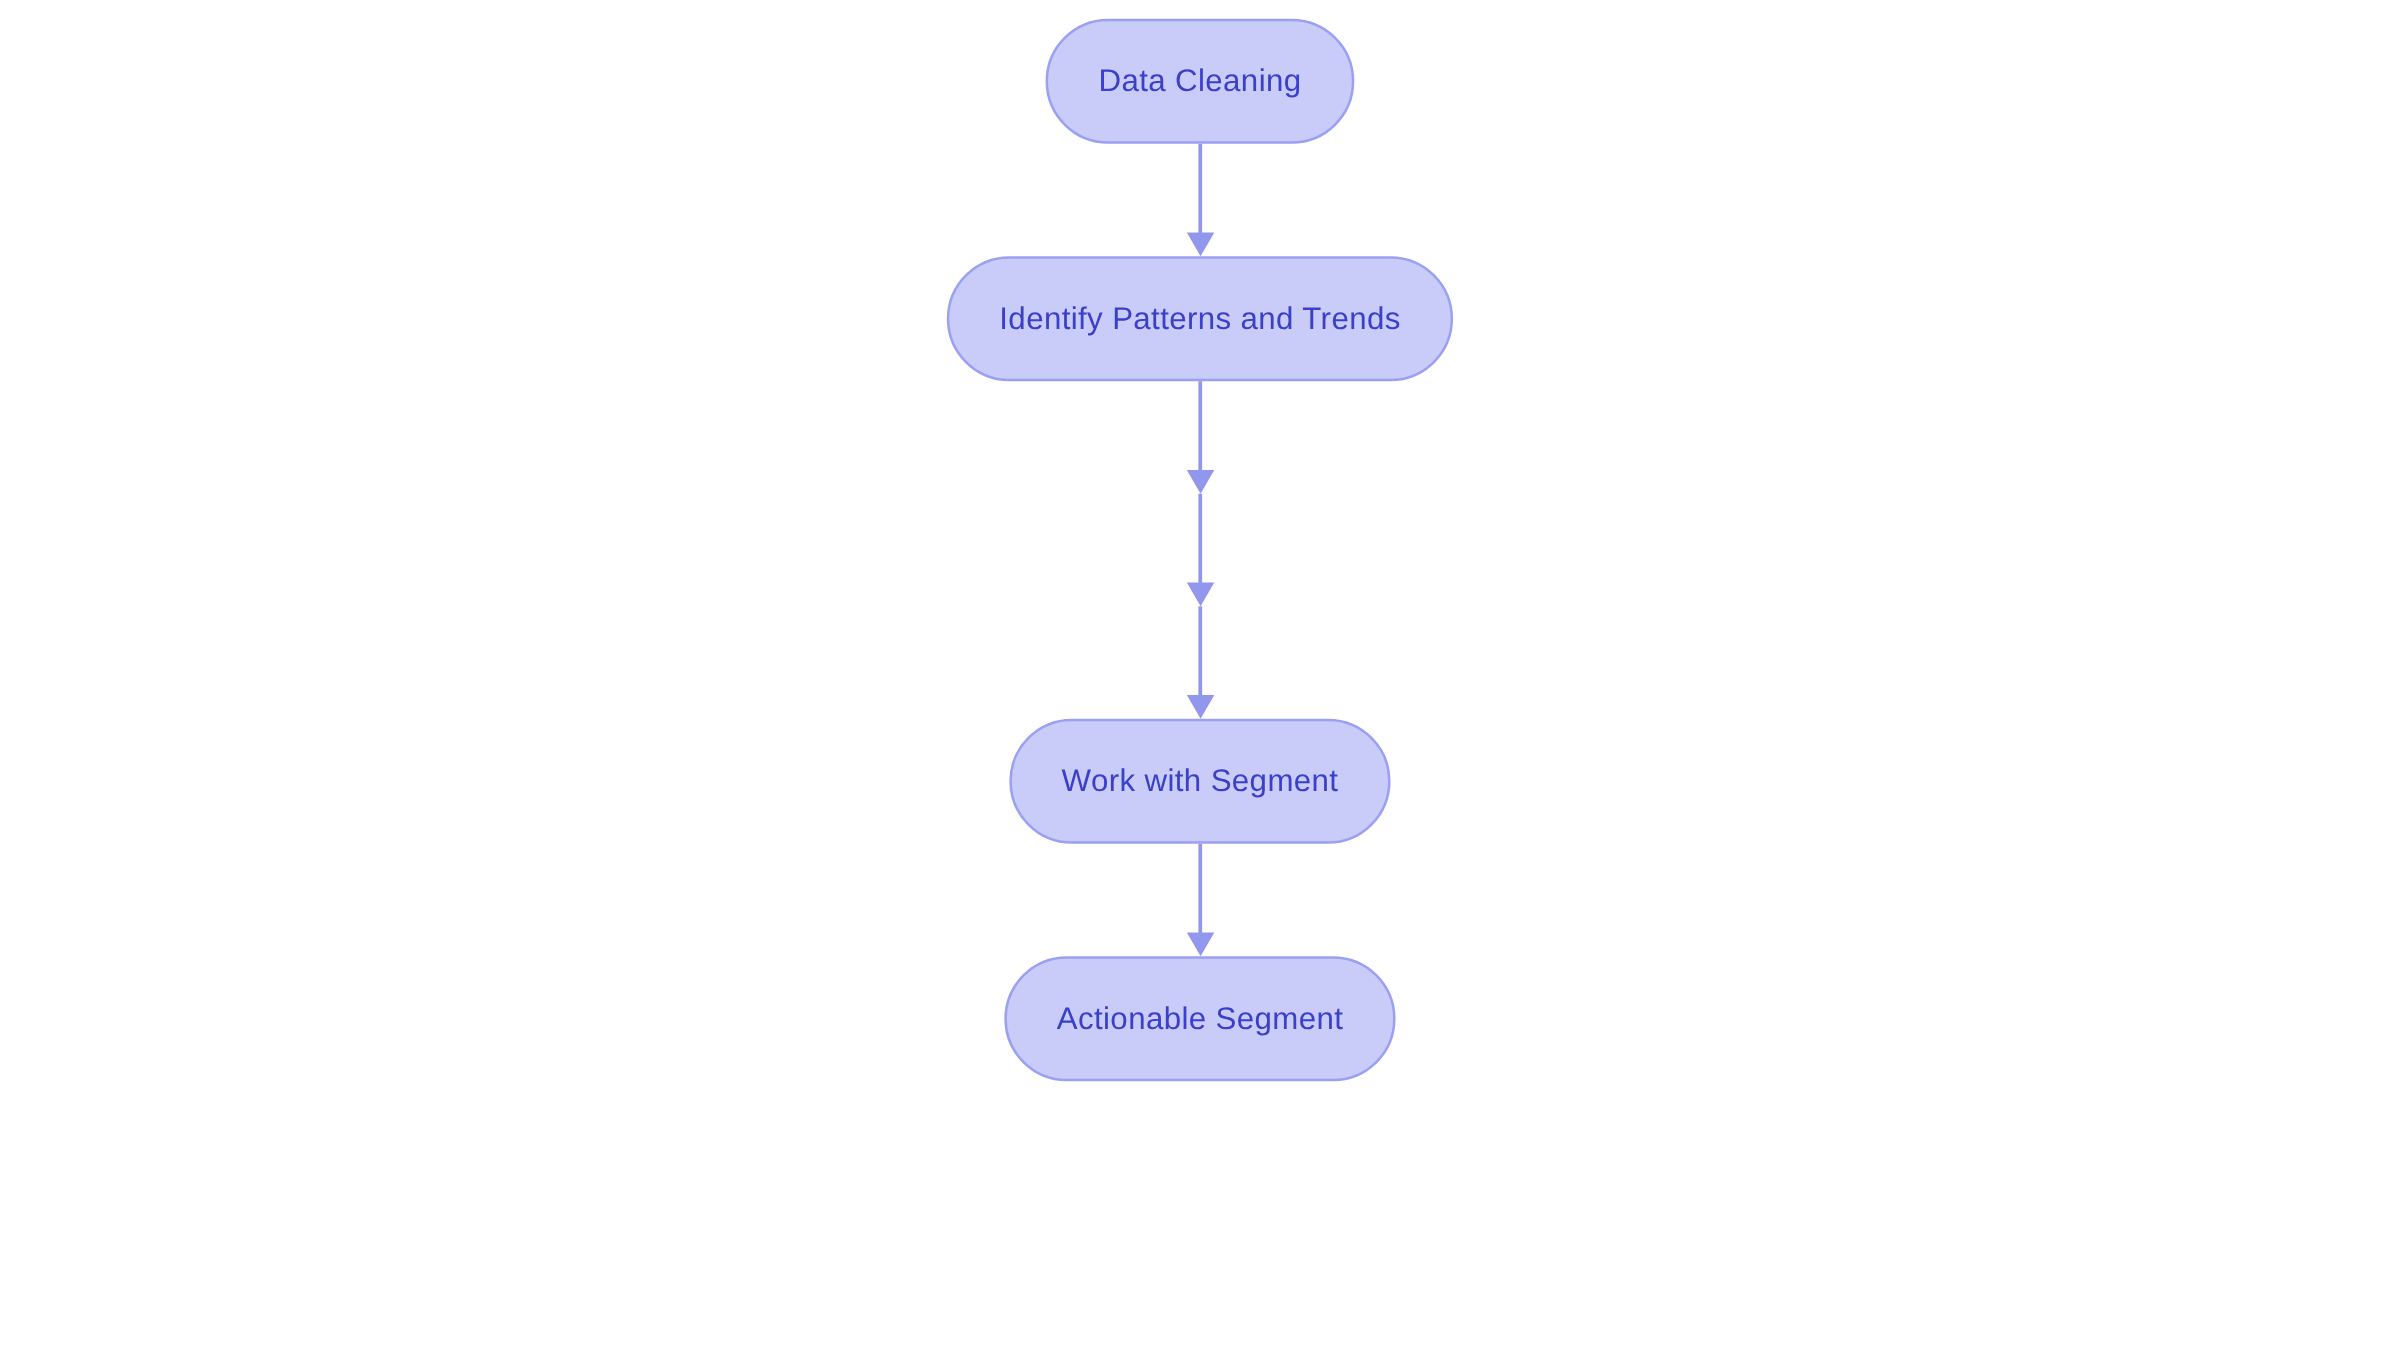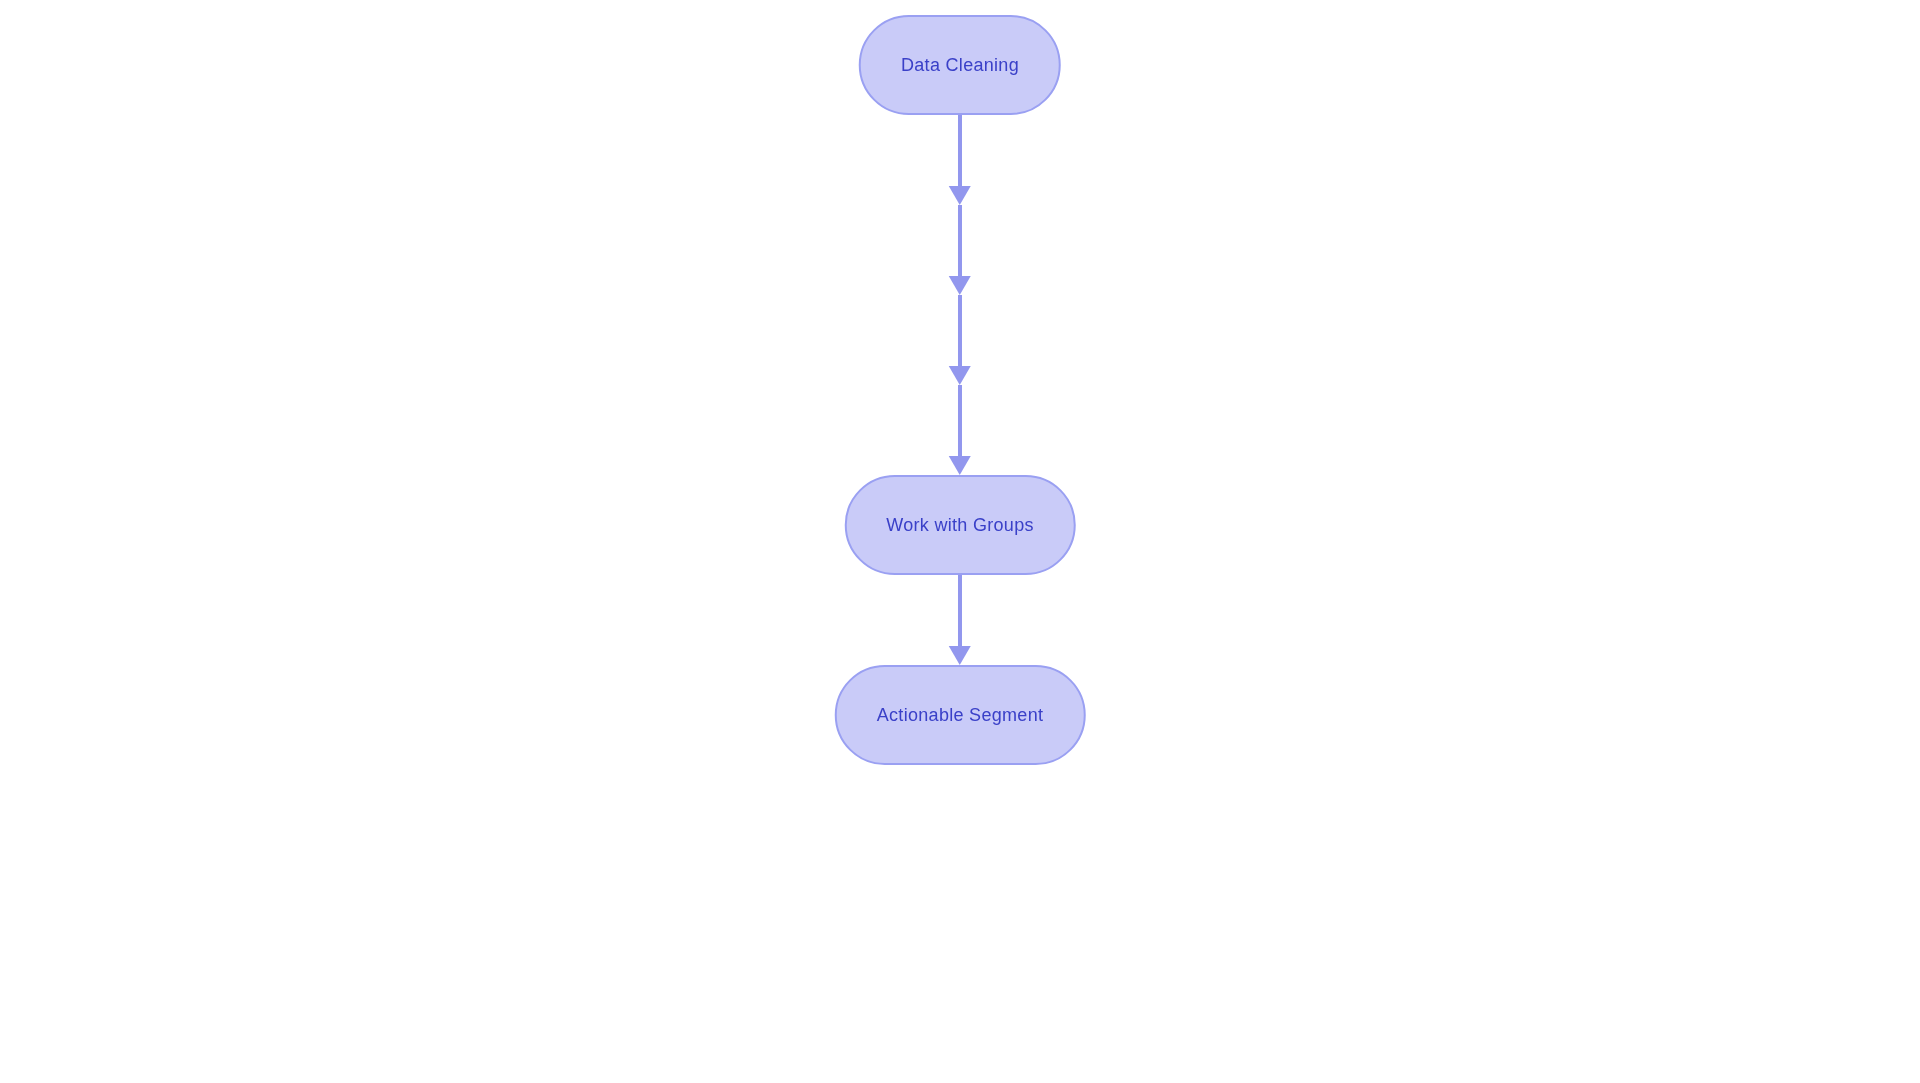--- a/index.html
+++ b/index.html
@@ -28,21 +28,21 @@
     padding: 0 40px;
     border-radius: 50px;
     background: #c9cbf8;
     border: 2px solid #9aa0f2;
     display: flex;
     align-items: center;
     justify-content: center;
     white-space: nowrap;
   }
   .node-label {
-    font-size: 18px;
+    font-size: 25px;
     letter-spacing: 0.3px;
     color: #3a40c8;
   }
   .connector {
     position: relative;
     width: 24px;
     height: 90px;
     flex: 0 0 auto;
   }
   .connector .line {
@@ -74,40 +74,43 @@
 
     <div class="node">
       <span class="node-label">Data Cleaning</span>
     </div>
 
     <div class="connector">
       <span class="line"></span>
       <span class="head"></span>
     </div>
 
+    <div class="node">
+      <span class="node-label">Identify Patterns and Trends</span>
+    </div>
 
     <div class="connector">
       <span class="line"></span>
       <span class="head"></span>
     </div>
 
 
     <div class="connector">
       <span class="line"></span>
       <span class="head"></span>
     </div>
 
 
     <div class="connector">
       <span class="line"></span>
       <span class="head"></span>
     </div>
 
     <div class="node">
-      <span class="node-label">Work with Groups</span>
+      <span class="node-label">Work with Segment</span>
     </div>
 
     <div class="connector">
       <span class="line"></span>
       <span class="head"></span>
     </div>
 
     <div class="node">
       <span class="node-label">Actionable Segment</span>
     </div>

